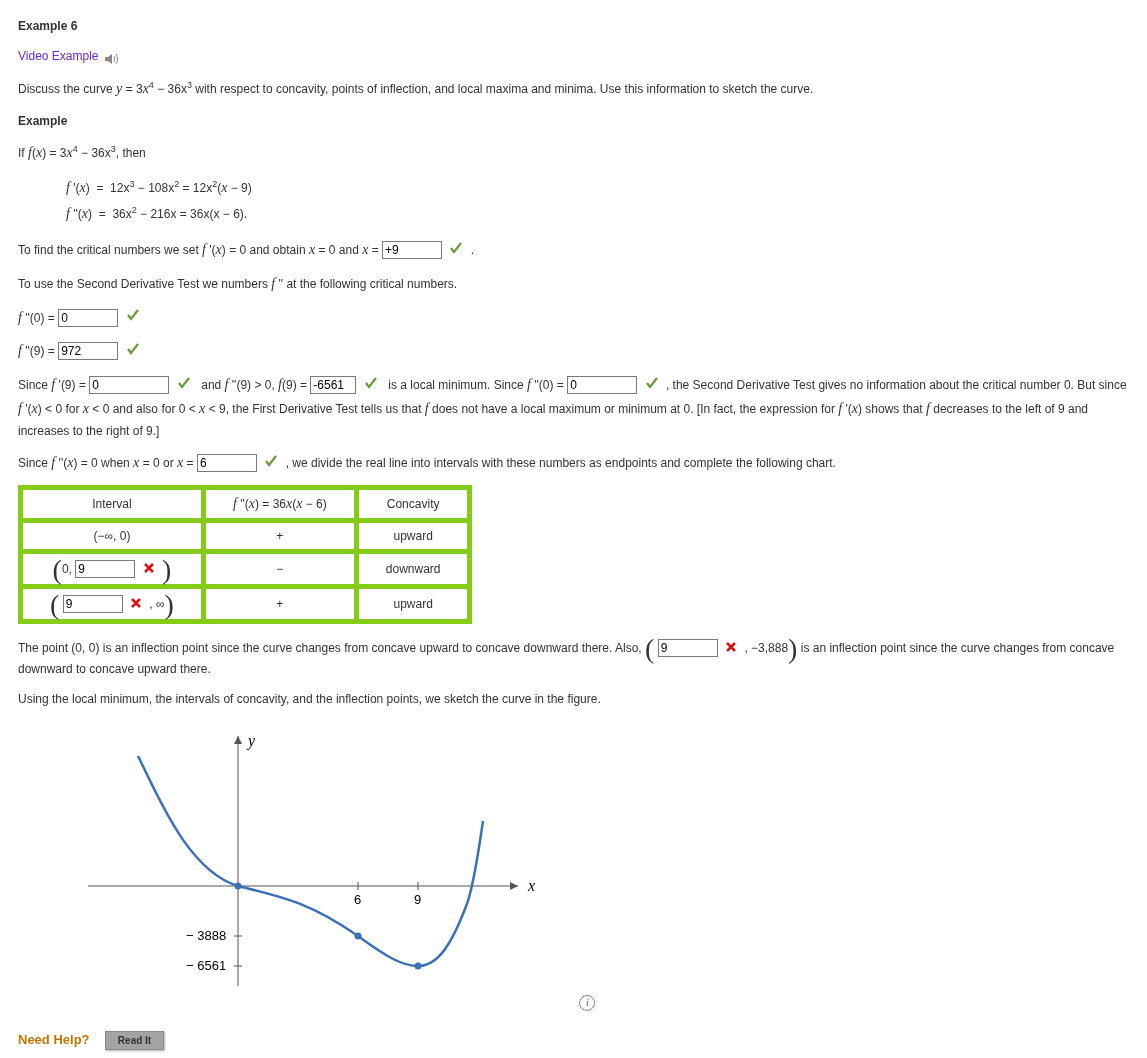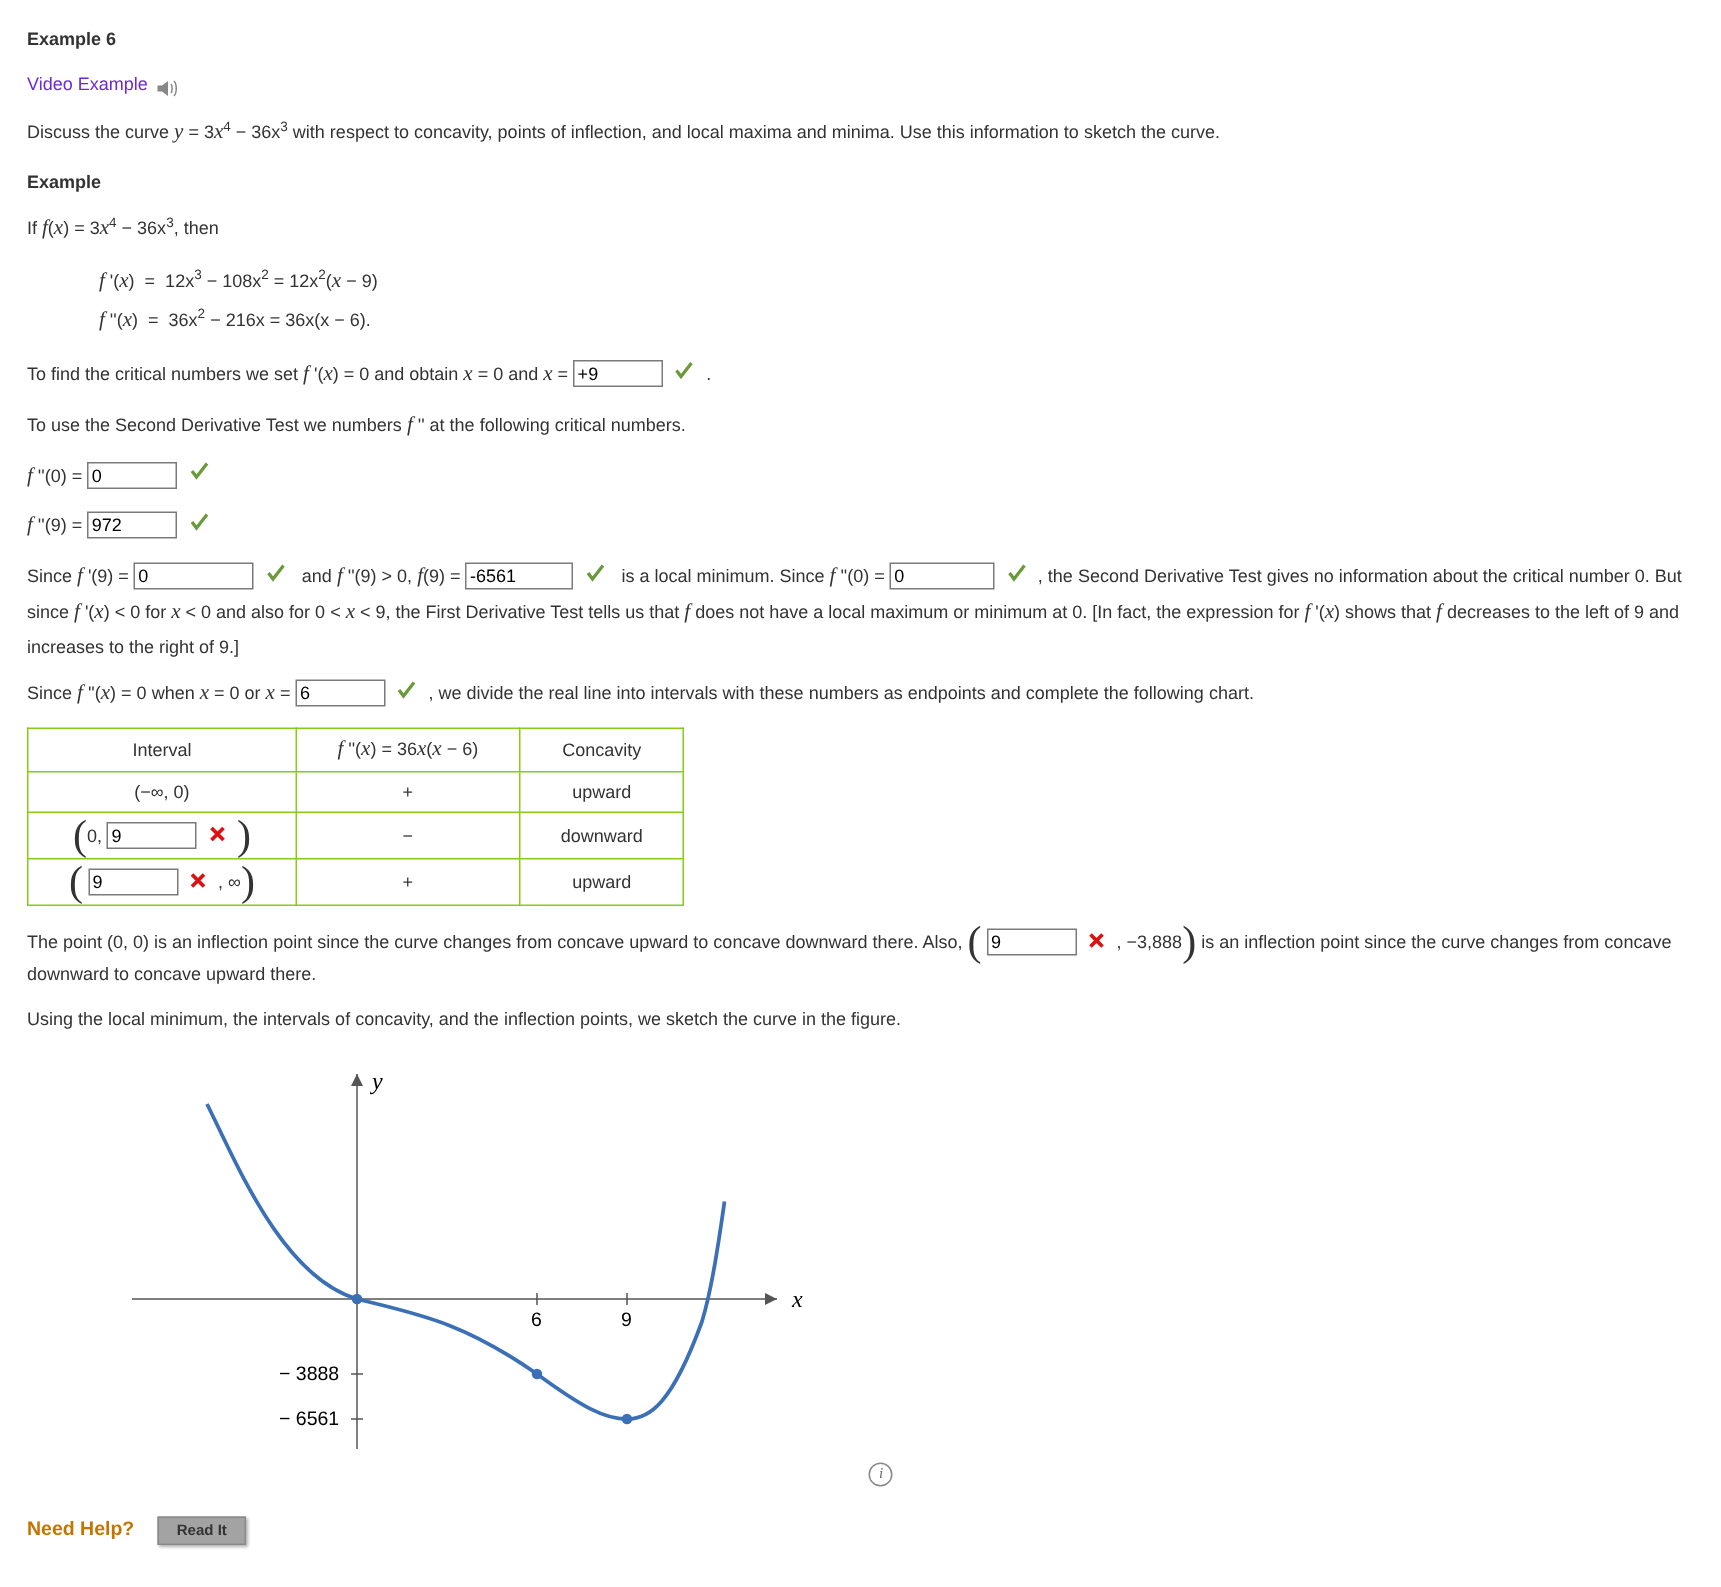--- a/index.html
+++ b/index.html
@@ -7,21 +7,21 @@
 .bold{font-weight:bold}
 a.link{color:#6d28d9;text-decoration:none}
 .audio-icon{display:inline-block;width:16px;height:12px;vertical-align:middle;margin-left:2px}
 p,.row{margin:0 0 10px 0;line-height:1.7}
 sup{font-size:.75em;vertical-align:super;line-height:0}
 .ital{font-style:italic;font-family:'Times New Roman',serif;font-size:14px}
 .eqblock{margin:4px 0 10px 48px;line-height:1.9}
 input.ans{font-family:Arial,sans-serif;font-size:12px;padding:1px 2px;border:1px solid #7a7a7a;background:#fff;height:18px;width:60px;box-sizing:border-box;vertical-align:baseline}
 .check,.cross{display:inline-block;vertical-align:middle;margin:0 4px}
 table.tbl{border-collapse:collapse;margin:8px 0 14px 0}
-table.tbl td,table.tbl th{border:1px solid #84cc16;padding:6px 27px;text-align:center;font-weight:normal;font-size:12px}
+table.tbl td,table.tbl th{border:5px solid #84cc16;padding:6px 27px;text-align:center;font-weight:normal;font-size:12px}
 .bigparen{font-family:'Times New Roman',serif;font-size:28px;vertical-align:middle;line-height:0}
 .graph-wrap{margin:16px 0 10px 60px}
 .help{margin-top:20px}
 .help-label{font-weight:bold;color:#c47500;font-size:13px;margin-right:12px}
 .readit{display:inline-block;border:1px solid #888;background:#a3a3a3;padding:3px 12px;font-size:10px;font-weight:bold;cursor:pointer;box-shadow:1px 1px 2px rgba(0,0,0,.3)}
 .info-icon{display:inline-block;width:14px;height:14px;border:1px solid #888;border-radius:50%;font-size:10px;line-height:14px;text-align:center;color:#666;vertical-align:middle;margin-left:18px;font-style:italic;font-family:serif}
 .nowrap{white-space:nowrap}
 </style>
 </head>
 <body>
@@ -81,21 +81,21 @@
       </svg></span>
 </div>
 
 <p>
   <span>Since </span><span class="ital">f</span> '(9) = 
   <input class="ans" style="width: 80px;" value="0">
   <span class="check"><svg width="14" height="14">
         <path d="M2 7l3 4 7-9" stroke="#6a9a3a" stroke-width="2.2" fill="none"></path>
       </svg></span>
   &nbsp;<span>and </span><span class="ital">f</span> ''(9) &gt; 0, <span class="ital">f</span>(9) = 
-  <input class="ans" style="width: 72px;" value="-6561">
+  <input class="ans" style="width: 46px;" value="-6561">
   <span class="check"><svg width="14" height="14">
         <path d="M2 7l3 4 7-9" stroke="#6a9a3a" stroke-width="2.2" fill="none"></path>
       </svg></span>
   &nbsp;<span>is a local minimum. Since </span><span class="ital">f</span> ''(0) = 
   <input class="ans" style="width: 70px;" value="0">
   <span class="check"><svg width="14" height="14">
         <path d="M2 7l3 4 7-9" stroke="#6a9a3a" stroke-width="2.2" fill="none"></path>
       </svg></span>
   <span>, the Second Derivative Test gives no information about the critical number 0. But since </span><span class="ital">f</span> '(<span class="ital">x</span>) &lt; 0<span> for </span><span class="ital">x</span> &lt; 0<span> and also for </span>0 &lt; <span class="ital">x</span> &lt; 9<span>, the First Derivative Test tells us that </span><span class="ital">f</span><span> does not have a local maximum or minimum at 0. [In fact, the expression for </span><span class="ital">f</span> '(<span class="ital">x</span>)<span> shows that </span><span class="ital">f</span><span> decreases to the left of 9 and increases to the right of 9.]</span>
 </p>

